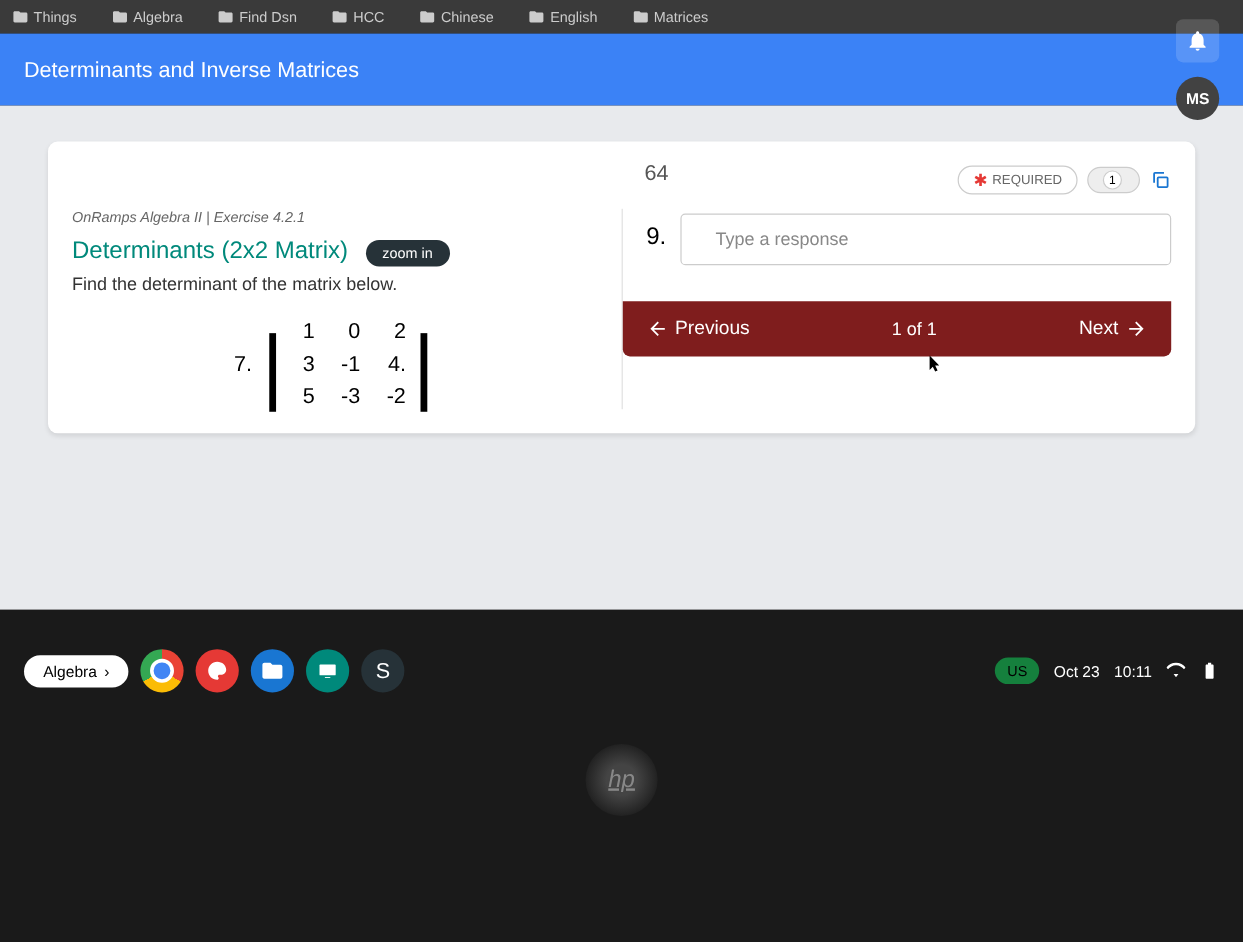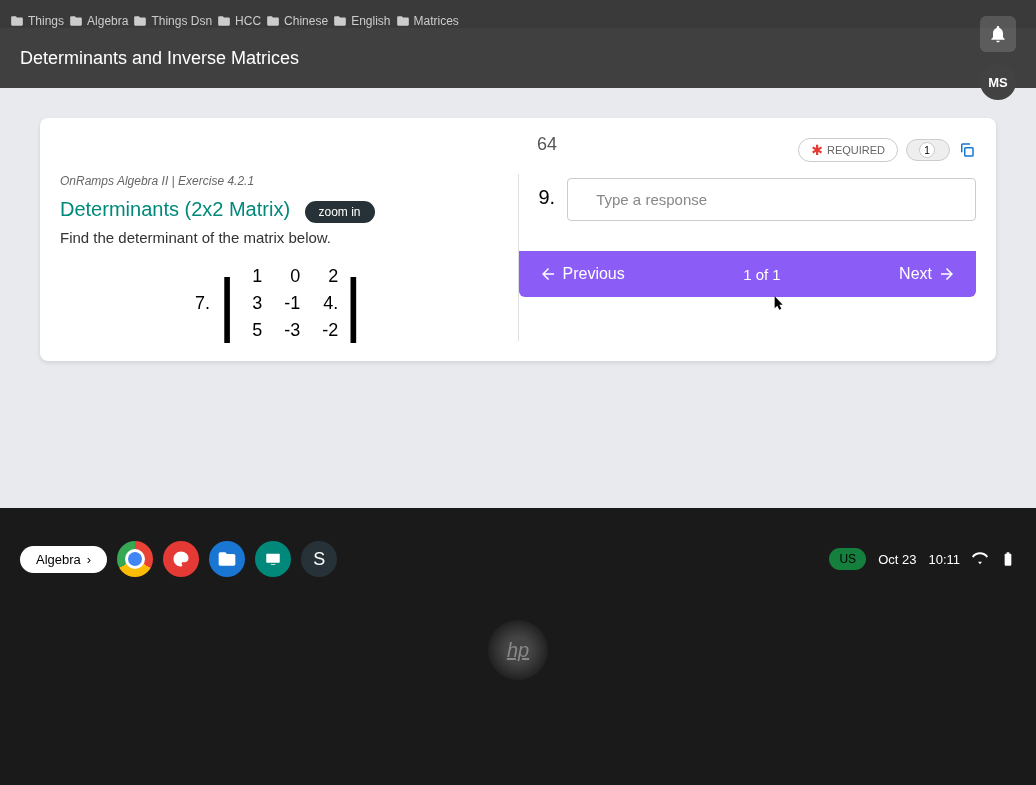--- a/index.html
+++ b/index.html
@@ -1,22 +1,22 @@
 <!DOCTYPE html>
 <html><head>
 <meta charset="utf-8">
 <style>
 * { margin: 0; padding: 0; box-sizing: border-box; font-family: Arial, sans-serif; }
 body { background: #1a1a1a; width: 1036px; height: 785px; overflow: hidden; }
 
-.bookmarks-bar { background: #3a3a3a; height: 28px; display: flex; align-items: flex-end; padding: 0 10px; gap: 5px; color: #ccc; font-size: 12px; }
+.bookmarks-bar { background: #3a3a3a; height: 28px; display: flex; align-items: center; padding: 0 10px; gap: 29px; color: #ccc; font-size: 12px; }
 .bookmark-item { display: flex; align-items: center; gap: 4px; cursor: pointer; }
 .folder-icon { width: 14px; height: 14px; }
 
-.blue-header { background: #404040; color: white; height: 60px; display: flex; align-items: center; justify-content: space-between; padding: 0 20px; }
+.blue-header { background: #3b82f6; color: white; height: 60px; display: flex; align-items: center; justify-content: space-between; padding: 0 20px; }
 .page-title { font-size: 18px; font-weight: 400; }
 .header-right { display: flex; align-items: center; gap: 12px; flex-direction: column; }
 .bell-btn { width: 36px; height: 36px; background: rgba(255,255,255,0.15); border-radius: 6px; display: flex; align-items: center; justify-content: center; cursor: pointer; }
 .avatar { width: 36px; height: 36px; background: #424242; color: white; border-radius: 50%; display: flex; align-items: center; justify-content: center; font-size: 13px; font-weight: bold; cursor: pointer; }
 
 .content-area { background: #e8eaed; padding: 30px 40px; min-height: 420px; }
 .card { background: #fff; border-radius: 8px; padding: 20px; display: flex; gap: 0; box-shadow: 0 2px 4px rgba(0,0,0,0.1); position: relative; }
 .left-panel { flex: 1; padding-right: 20px; border-right: 1px solid #e0e0e0; margin-top: 36px; }
 .right-panel { flex: 1; padding-left: 20px; position: relative; }
 
@@ -40,21 +40,21 @@
 .toggle-knob { width: 16px; height: 16px; background: white; border-radius: 50%; position: absolute; right: 14px; top: 2px; border: 1px solid #ccc; font-size: 10px; display:flex; align-items:center; justify-content:center; }
 .copy-icon { width: 18px; height: 18px; cursor: pointer; color: #1976d2; }
 
 .response-row { display: flex; align-items: flex-start; gap: 12px; }
 .qnum-right { font-size: 20px; padding-top: 8px; }
 .response-input { flex: 1; border: 1px solid #ccc; border-radius: 4px; padding: 12px 28px; font-size: 15px; color: #6d28d9; }
 .response-input::placeholder { color: #888; }
 
 .comment-icon { position: absolute; right: 0; bottom: 60px; width: 28px; height: 28px; color: #1976d2; cursor: pointer; }
 
-.nav-bar { background: #8b5cf6; color: white; display: flex; align-items: center; justify-content: space-between; padding: 14px 20px; margin-top: 30px; border-radius: 0 0 6px 6px; position: relative; left: -20px; width: calc(100% + 20px); }
+.nav-bar { background: #7f1d1d; color: white; display: flex; align-items: center; justify-content: space-between; padding: 14px 20px; margin-top: 30px; border-radius: 0 0 6px 6px; position: relative; left: -20px; width: calc(100% + 20px); }
 .nav-btn { display: flex; align-items: center; gap: 6px; font-size: 16px; cursor: pointer; }
 .nav-center { font-size: 15px; }
 
 .cursor-arrow { position: absolute; left: 55%; bottom: 30px; color: #000; font-size: 16px; }
 
 .taskbar { position: absolute; bottom: 200px; left: 0; right: 0; display: flex; align-items: center; padding: 8px 20px; gap: 10px; }
 .task-pill { background: white; border-radius: 18px; padding: 6px 16px; font-size: 13px; display: flex; align-items: center; gap: 6px; cursor: pointer; }
 .task-icon { width: 36px; height: 36px; border-radius: 50%; display: flex; align-items: center; justify-content: center; cursor: pointer; font-size: 18px; color: white; }
 .chrome-icon { background: conic-gradient(#ea4335 0 120deg, #fbbc05 120deg 240deg, #34a853 240deg); position: relative; }
 .chrome-icon::after { content:''; position:absolute; width:14px; height:14px; background:#4285f4; border:3px solid white; border-radius:50%; }
@@ -77,21 +77,21 @@
   <div class="bookmark-item">
       <svg class="folder-icon" viewBox="0 0 24 24" fill="#ccc">
         <path d="M10 4H4c-1.1 0-2 .9-2 2v12c0 1.1.9 2 2 2h16c1.1 0 2-.9 2-2V8c0-1.1-.9-2-2-2h-8l-2-2z"></path>
       </svg>
       <span>Algebra</span>
     </div>
   <div class="bookmark-item">
       <svg class="folder-icon" viewBox="0 0 24 24" fill="#ccc">
         <path d="M10 4H4c-1.1 0-2 .9-2 2v12c0 1.1.9 2 2 2h16c1.1 0 2-.9 2-2V8c0-1.1-.9-2-2-2h-8l-2-2z"></path>
       </svg>
-      <span>Things Dsn</span>
+      <span>Find Dsn</span>
     </div>
   <div class="bookmark-item">
       <svg class="folder-icon" viewBox="0 0 24 24" fill="#ccc">
         <path d="M10 4H4c-1.1 0-2 .9-2 2v12c0 1.1.9 2 2 2h16c1.1 0 2-.9 2-2V8c0-1.1-.9-2-2-2h-8l-2-2z"></path>
       </svg>
       <span>HCC</span>
     </div>
   <div class="bookmark-item">
       <svg class="folder-icon" viewBox="0 0 24 24" fill="#ccc">
         <path d="M10 4H4c-1.1 0-2 .9-2 2v12c0 1.1.9 2 2 2h16c1.1 0 2-.9 2-2V8c0-1.1-.9-2-2-2h-8l-2-2z"></path>

